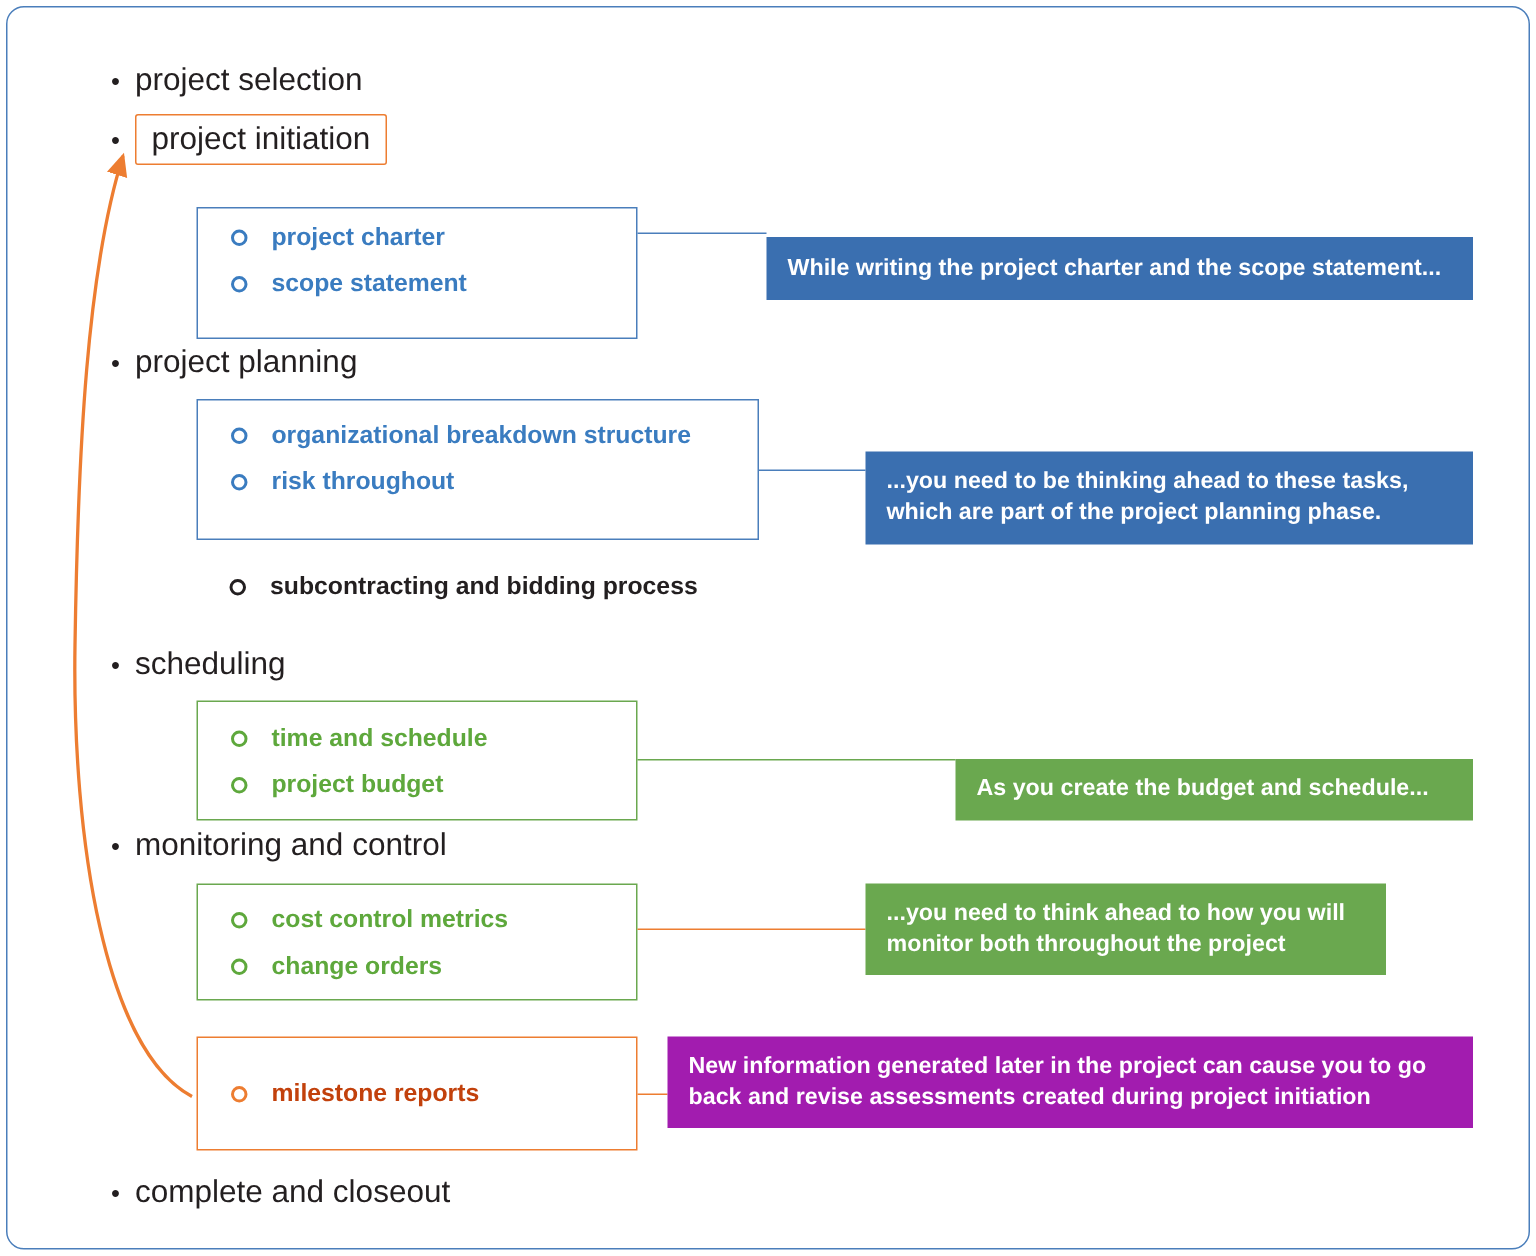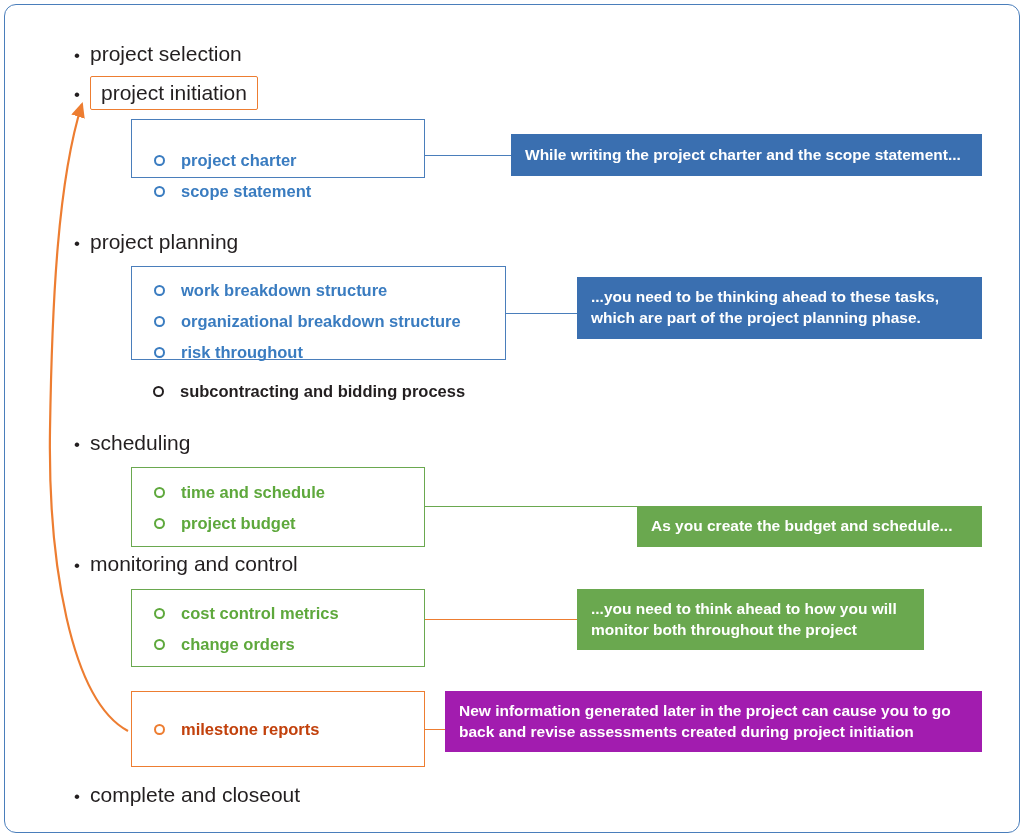--- a/index.html
+++ b/index.html
@@ -98,21 +98,21 @@
     position: absolute;
     box-sizing: border-box;
     color: #ffffff;
     font-size: 15.5px;
     font-weight: bold;
     line-height: 1.35;
     padding: 10px 14px;
     display: flex;
     align-items: center;
   }
-  .callout.blue { background: #3a6fb0; }
+  .callout.blue { background: #3a6fb0; margin-top: 24px; }
   .callout.green { background: #6aa84f; }
   .callout.orange { background: #a21caf; }
 
   
   .conn {
     position: absolute;
     height: 0;
     border-top-width: 1.5px;
     border-top-style: solid;
   }
@@ -168,42 +168,38 @@
   <div class="top-item" style="left:74px; top:552px;">
     <span class="bullet">•</span>
     <span class="label">monitoring and control</span>
   </div>
 
   <div class="top-item" style="left:74px; top:783px;">
     <span class="bullet">•</span>
     <span class="label">complete and closeout</span>
   </div>
 
-  <div class="group blue" style="left:131px; top:119px; width:294px; height:59px; padding-top:25px;">
+  <div class="group blue" style="left:131px; top:138px; width:294px; height:88px; padding-top:4px;">
     <div class="sub-item blue">
       <span class="ring"></span>
       <span>project charter</span>
     </div>
     <div class="sub-item blue">
       <span class="ring"></span>
       <span>scope statement</span>
     </div>
   </div>
   <div class="conn blue" style="left:425px; top:155px; width:86px;"></div>
   <div class="callout blue" style="left:511px; top:134px; width:471px; height:42px;">
     <span>While writing the project charter and the scope statement...</span>
   </div>
 
   <div class="group blue" style="left:131px; top:266px; width:375px; height:94px; padding-top:8px;">
     <div class="sub-item blue">
       <span class="ring"></span>
-      <span>work breakdown structure</span>
-    </div>
-    <div class="sub-item blue">
-      <span class="ring"></span>
       <span>organizational breakdown structure</span>
     </div>
     <div class="sub-item blue">
       <span class="ring"></span>
       <span>risk throughout</span>
     </div>
   </div>
   <div class="conn blue" style="left:506px; top:313px; width:71px;"></div>
   <div class="callout blue" style="left:577px; top:277px; width:405px; height:62px;">
     <span>...you need to be thinking ahead to these tasks, which are part of the project planning phase.</span>

